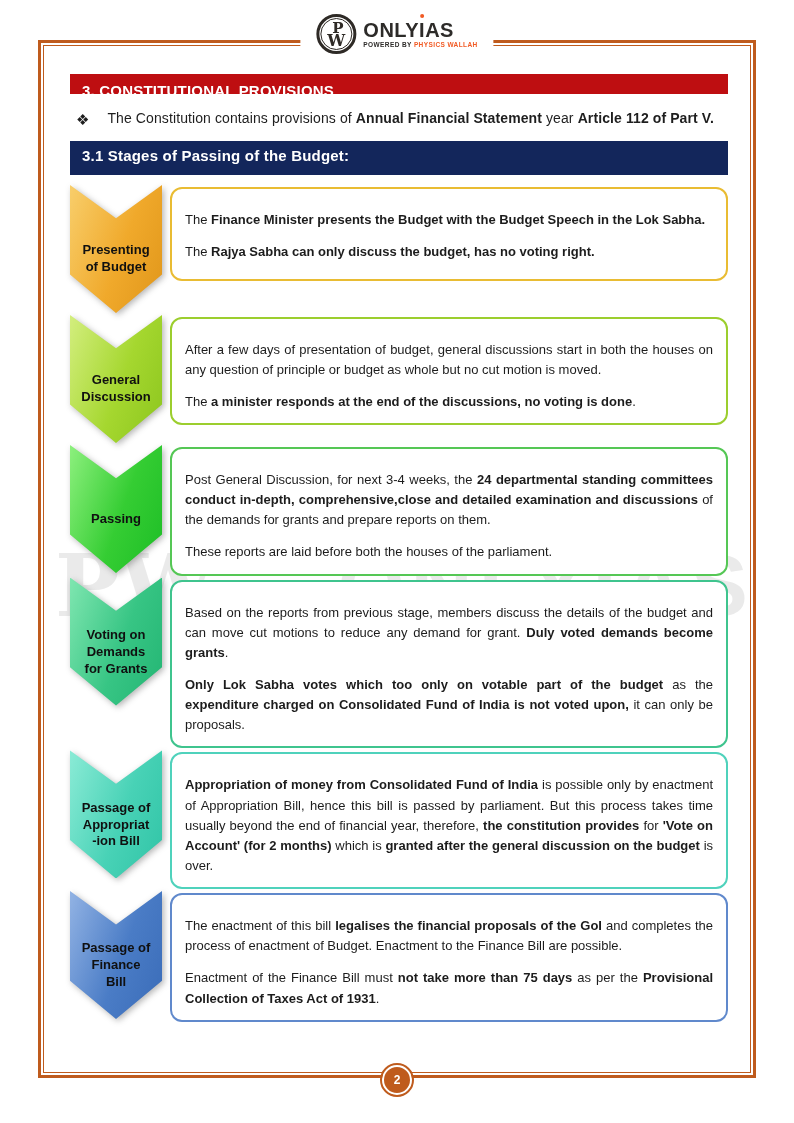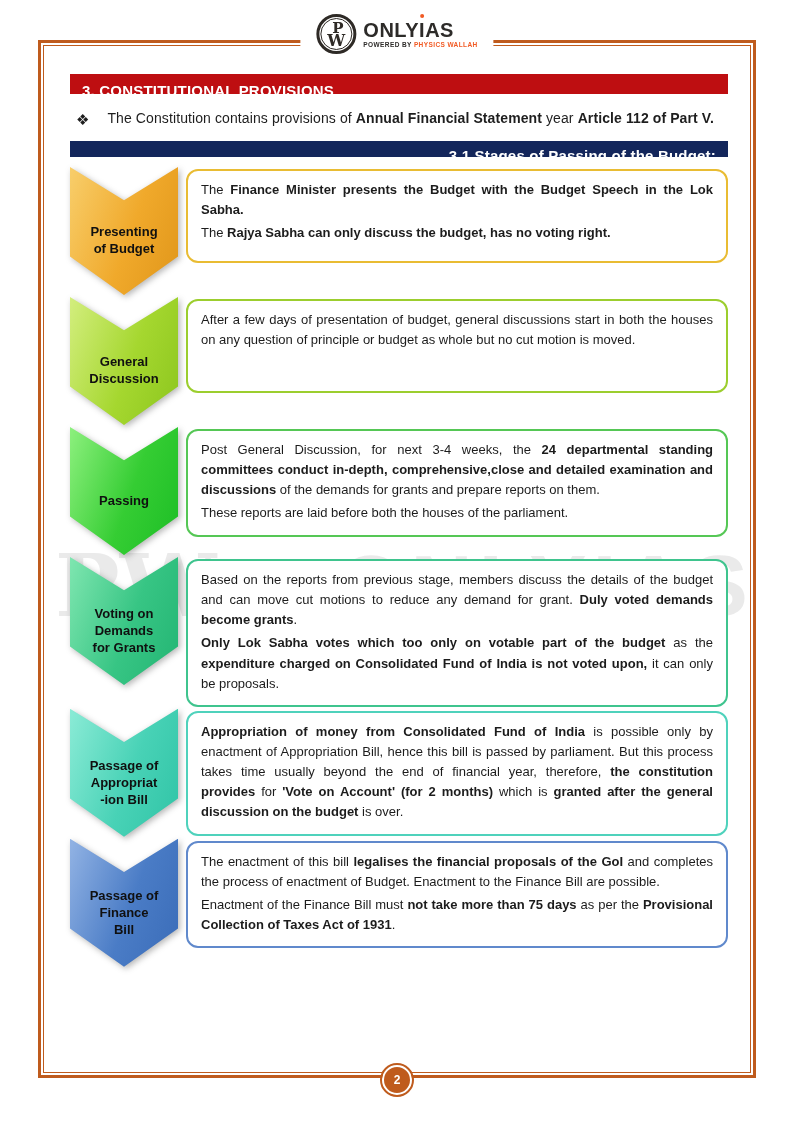--- a/index.html
+++ b/index.html
@@ -70,42 +70,42 @@
     font-size:15px; font-weight:bold; letter-spacing:.2px;
     padding:8px 12px; height:20px;
   }
   .intro-row { display:flex; gap:18px; padding:12px 4px 8px 6px; }
   .intro-bullet { font-size:15px; line-height:1.8; }
   .intro-text { font-size:14px; line-height:1.85; letter-spacing:.1px; }
 
   .banner-navy {
     background:var(--navy,#13265B); color:#fff;
     font-size:15px; font-weight:bold; letter-spacing:.2px;
-    padding:6px 12px; height:16px;text-align:right;
+    padding:6px 12px; height:34px;
   }
 
   .stages { margin-top:10px; }
   .stage-row { display:flex; align-items:flex-start; margin-bottom:2px; min-height:128px; }
   .chev-wrap { filter:drop-shadow(2px 2px 3px rgba(90,90,90,.45)); flex-shrink:0; }
   .chevron {
-    width:108px; height:128px; position:relative;
+    width:92px; height:128px; position:relative;
     clip-path:polygon(0% 0%, 50% 26%, 100% 0%, 100% 70%, 50% 100%, 0% 70%);
     background:linear-gradient(110deg, var(--g1) 0%, var(--g2) 55%, var(--g3) 100%);
   }
   .chev-label {
     position:absolute; top:58%; left:0; right:0; transform:translateY(-50%);
     text-align:center; font-size:13px; font-weight:bold; color:#101010; line-height:1.3;
   }
   .stage-box {
     flex:1; margin-left:8px; margin-top:2px; min-height:94px;
     background:#fff; border:2px solid var(--bc); border-radius:12px;
     padding:9px 13px 8px 13px;
     font-size:13px; line-height:1.55; text-align:justify; color:#1c1c1c;
   }
-  .stage-para { margin:0 0 3px 0; }
+  .stage-para { margin:12px 0 3px 0; }
 
   
   .footer-circle {
     position:absolute; left:50%; bottom:28px; transform:translateX(-50%);
     width:30px; height:30px; border-radius:50%; z-index:3;
     background:var(--frame,#BF5B1D); border:2px solid #fff;
     outline:2px solid var(--frame,#BF5B1D);
     display:flex; align-items:center; justify-content:center;
     color:#fff; font-size:12px; font-weight:bold;
   }
@@ -162,20 +162,21 @@
   </div>
 
   <div class="stage-row" style="--g1: #D3EE7E; --g2: #A5D72F; --g3: #8CC61E; --bc: #9CCE2E;">
     <div class="chev-wrap">
       <div class="chevron">
         <div class="chev-label">General<br>Discussion</div>
       </div>
     </div>
     <div class="stage-box">
             <p class="stage-para"><span>After a few days of presentation of budget, general discussions start in both the houses on any question of principle or budget as whole but no cut motion is moved.</span></p>
+            <p class="stage-para"><span>The </span><b>a minister responds at the end of the discussions, no voting is done</b><span>.</span></p>
           </div>
   </div>
 
   <div class="stage-row" style="--g1: #8DF07E; --g2: #35CD33; --g3: #1DBE26; --bc: #55C755;">
     <div class="chev-wrap">
       <div class="chevron">
         <div class="chev-label">Passing</div>
       </div>
     </div>
     <div class="stage-box">

